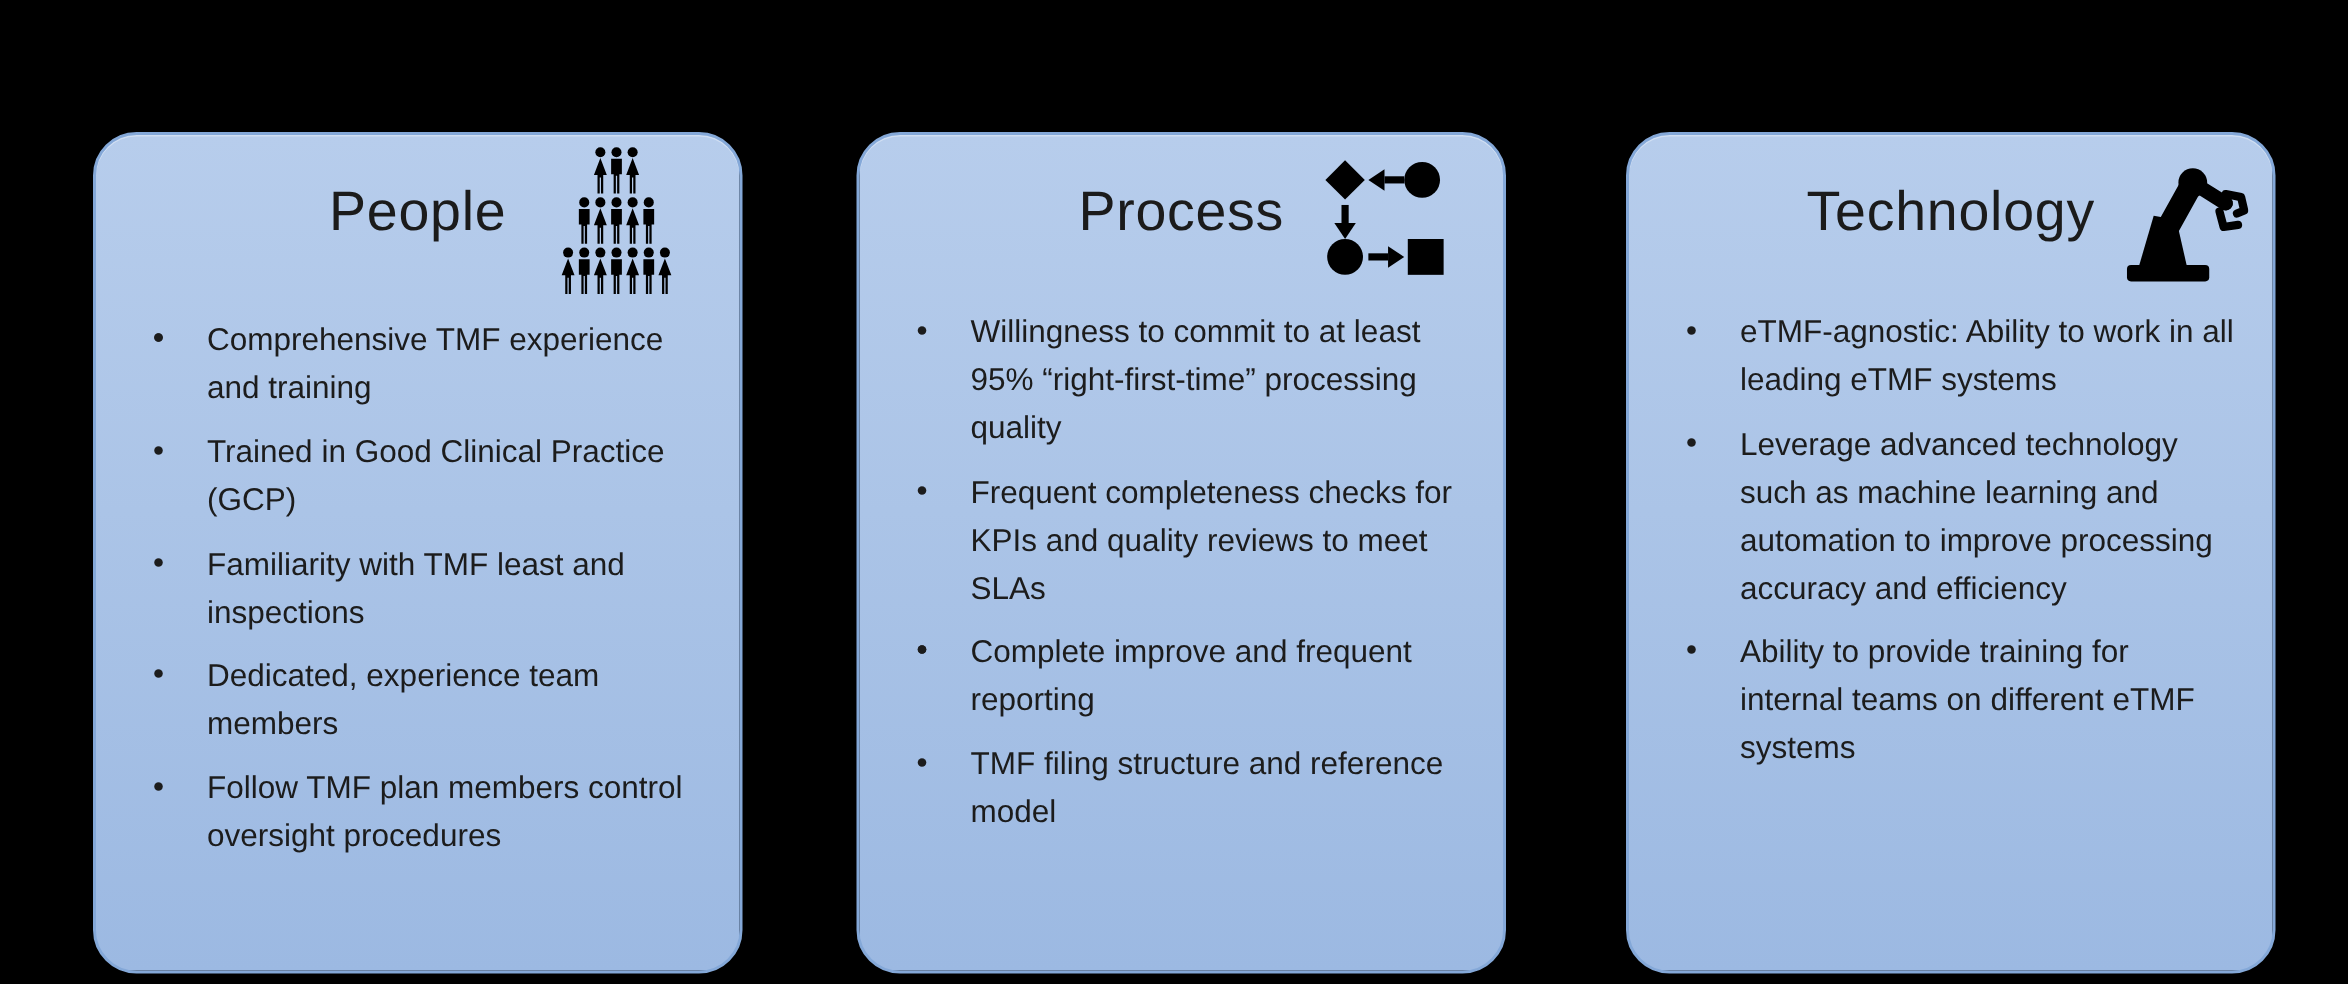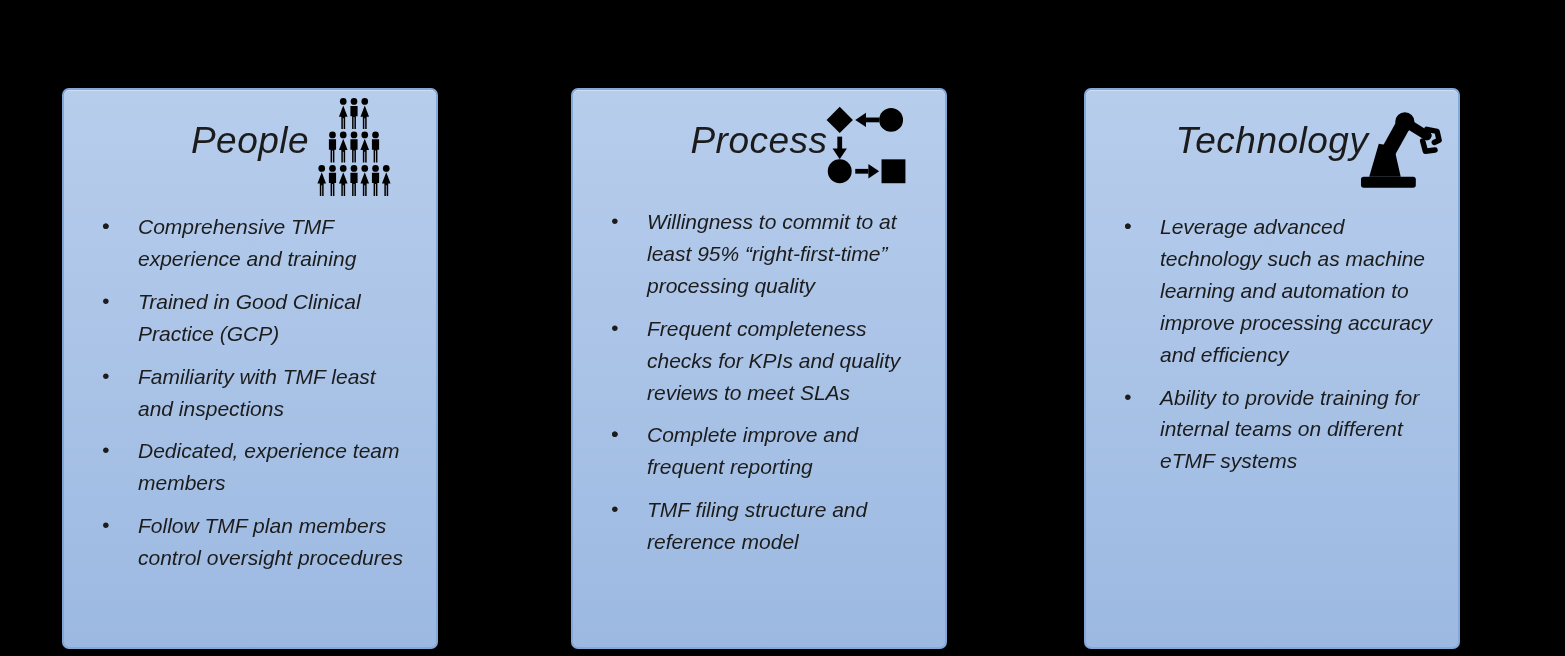--- a/index.html
+++ b/index.html
@@ -7,28 +7,27 @@
     position: relative;
     width: 1565px;
     height: 656px;
     background: #000;
     overflow: hidden;
     font-family: "Liberation Sans", sans-serif;
   }
   .card {
     position: absolute;
     top: 88px;
-    width: 376px;
+    width: 433px;
     height: 561px;
     box-sizing: border-box;
-    border-radius: 7px;
+    border-radius: 29px;
     border: 2px solid #84a8d8;
     background: linear-gradient(180deg, #b7cdec 0%, #abc4e7 45%, #9cb9e2 100%);
     box-shadow: inset 0 1px 0 rgba(255,255,255,0.35);
-    font-style: italic;
   }
   .card-people     { left: 62px;  }
   .card-process    { left: 571px; }
   .card-technology { left: 1084px;}
   .card-header { position: relative; height: 110px; }
   .card-title {
     text-align: center;
     padding-top: 30px;
     font-size: 37px;
     color: #1b1b1b;
@@ -149,19 +148,19 @@
           <circle class="ink" cx="37" cy="13" r="7"></circle>
           <circle cx="37" cy="13" r="2.4" fill="#aac3e7"></circle>
           <path class="stroke-ink" d="M37 13 L53 23" stroke-width="7" stroke-linecap="round"></path>
           <circle class="ink" cx="53" cy="23" r="3.4"></circle>
           <path class="stroke-ink" d="M53 18.5 L60.5 20 L62 26.5 L58.5 28" stroke-width="4" stroke-linecap="round" stroke-linejoin="round"></path>
           <path class="stroke-ink" d="M50 27 L52 34.5 L59 33.5" stroke-width="4" stroke-linecap="round" stroke-linejoin="round"></path>
         </svg>
       </span>
     </div>
     <ul class="bullets">
-      <li><span class="bullet-marker">•</span></li>
+      <li><span class="bullet-marker">•</span><span>eTMF-agnostic: Ability to work in all leading eTMF systems</span></li>
       <li><span class="bullet-marker">•</span><span>Leverage advanced technology such as machine learning and automation to improve processing accuracy and efficiency</span></li>
       <li><span class="bullet-marker">•</span><span>Ability to provide training for internal teams on different eTMF systems</span></li>
     </ul>
   </div>
 
 </div>
 
 </body></html>

